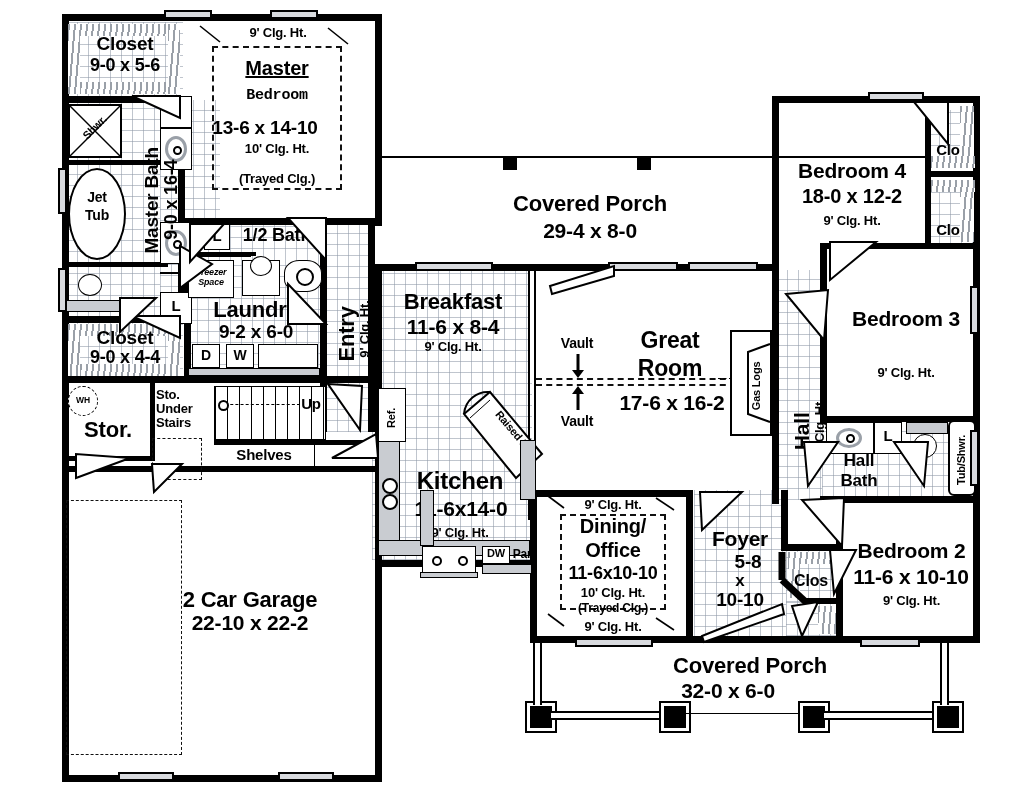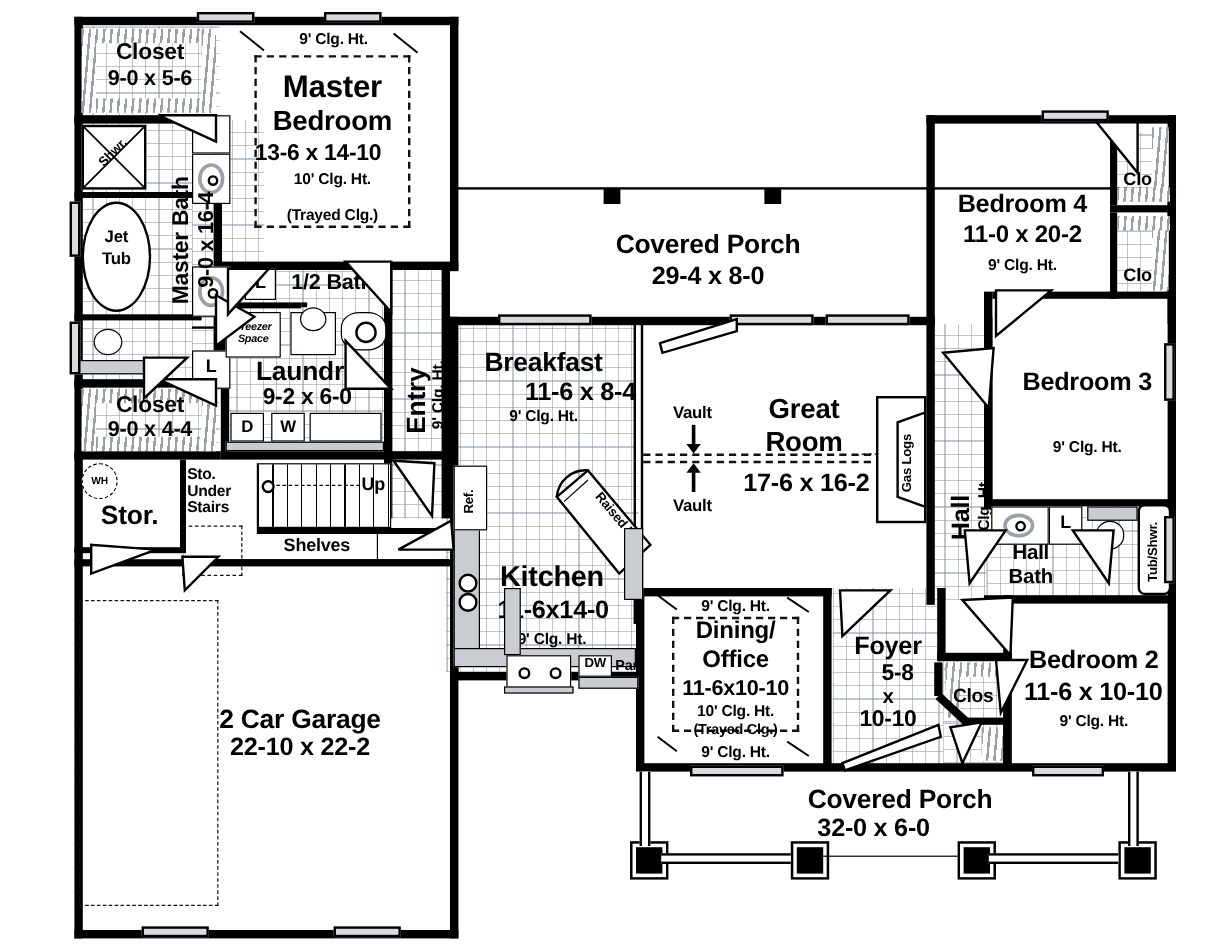--- a/index.html
+++ b/index.html
@@ -166,22 +166,22 @@
   <div class="lbl nm" style="left:62px;top:418px;width:92px;font-size:22px;">Stor.</div>
 
   <div class="dashbox" style="left:212px;top:46px;width:130px;height:144px;"></div>
   <div class="lbl sm" style="left:218px;top:26px;width:120px;font-size:13px;">9' Clg. Ht.</div>
   <svg class="arc" style="left:198px;top:24px;width:30px;height:24px;">
     <line x1="2" y1="2" x2="22" y2="18" stroke="#000" stroke-width="1.6"></line>
   </svg>
   <svg class="arc" style="left:326px;top:24px;width:30px;height:26px;">
     <line x1="2" y1="4" x2="22" y2="20" stroke="#000" stroke-width="1.6"></line>
   </svg>
-  <div class="lbl nm" style="left:212px;top:58px;width:130px;font-size:26px;">Master</div>
-  <div class="lbl nm" style="left:210px;top:88px;width:134px;font-size:23px;">Bedroom</div>
+  <div class="lbl nm" style="left:212px;top:58px;width:130px;font-size:20px;text-decoration:underline;">Master</div>
+  <div class="lbl nm" style="left:210px;top:88px;width:134px;font-size:15px;font-family:Liberation Mono, monospace;">Bedroom</div>
   <div class="lbl dm" style="left:196px;top:118px;width:138px;font-size:19px;">13-6 x 14-10</div>
   <div class="lbl sm" style="left:212px;top:142px;width:130px;font-size:13px;">10' Clg. Ht.</div>
   <div class="lbl sm" style="left:212px;top:172px;width:130px;font-size:13px;">(Trayed Clg.)</div>
 
   <div class="outl1" style="left:204px;top:224px;width:26px;height:26px;"></div>
   <div class="lbl xs" style="left:204px;top:228px;width:26px;font-size:15px;">L</div>
   <div class="lbl sm" style="left:232px;top:226px;width:90px;font-size:18px;">1/2 Bath</div>
 
   <div class="outl1" style="left:188px;top:260px;width:46px;height:38px;"></div>
   <div class="lbl tiny" style="left:188px;top:268px;width:46px;white-space:pre-line;font-size:9px;font-style:italic;">Freezer
@@ -207,21 +207,21 @@
   <div class="dashbox" style="left:66px;top:500px;width:116px;height:255px;border-width:1.5px;"></div>
   <div class="lbl nm" style="left:110px;top:588px;width:280px;font-size:22px;">2 Car Garage</div>
   <div class="lbl dm" style="left:110px;top:612px;width:280px;font-size:21px;">22-10 x 22-2</div>
 
   <div class="lbl nm" style="left:440px;top:192px;width:300px;font-size:22px;">Covered Porch</div>
   <div class="lbl dm" style="left:440px;top:220px;width:300px;font-size:21px;">29-4 x 8-0</div>
   <div class="wall" style="left:503px;top:157px;width:14px;height:13px;"></div>
   <div class="wall" style="left:637px;top:157px;width:14px;height:13px;"></div>
 
   <div class="lbl nm" style="left:376px;top:290px;width:154px;font-size:22px;">Breakfast</div>
-  <div class="lbl dm" style="left:376px;top:316px;width:154px;font-size:21px;text-align:right;">11-6 x 8-4</div>
+  <div class="lbl dm" style="left:376px;top:316px;width:154px;font-size:21px;">11-6 x 8-4</div>
   <div class="lbl sm" style="left:376px;top:340px;width:154px;font-size:13px;">9' Clg. Ht.</div>
 
   <div class="thin" style="left:528px;top:270px;width:2px;height:250px;"></div>
   <div class="thin" style="left:534px;top:270px;width:2px;height:250px;"></div>
 
   <div class="lbl nm" style="left:600px;top:356px;width:140px;font-size:23px;">Room</div>
   <div class="lbl nm" style="left:600px;top:328px;width:140px;font-size:23px;">Great</div>
   <div class="lbl dm" style="left:592px;top:392px;width:160px;font-size:21px;">17-6 x 16-2</div>
   <div class="dashline" style="left:536px;top:378px;width:200px;"></div>
   <div class="dashline" style="left:536px;top:384px;width:200px;"></div>
@@ -307,21 +307,21 @@
   <div class="lbl sm" style="left:786px;top:572px;width:50px;font-size:16px;">Clos</div>
   <svg class="arc" style="left:778px;top:550px;width:36px;height:60px;">
     <line x1="4" y1="2" x2="4" y2="30" stroke="#000" stroke-width="7"></line>
     <line x1="4" y1="30" x2="30" y2="54" stroke="#000" stroke-width="7"></line>
   </svg>
   <div class="wall" style="left:806px;top:598px;width:34px;height:6px;"></div>
   <div class="hatch" style="left:818px;top:606px;width:18px;height:28px;"></div>
   <div class="lbl tiny" style="left:794px;top:612px;width:24px;font-size:13px;">c</div>
 
   <div class="lbl nm" style="left:779px;top:160px;width:146px;font-size:21px;">Bedroom 4</div>
-  <div class="lbl dm" style="left:779px;top:186px;width:146px;font-size:20px;">11-0 x 20-2</div>
+  <div class="lbl dm" style="left:779px;top:186px;width:146px;font-size:20px;">18-0 x 12-2</div>
   <div class="lbl sm" style="left:779px;top:214px;width:146px;font-size:13px;">9' Clg. Ht.</div>
 
   <div class="wall" style="left:925px;top:103px;width:6px;height:68px;"></div>
   <div class="wall" style="left:925px;top:171px;width:55px;height:6px;"></div>
   <div class="wall" style="left:925px;top:177px;width:6px;height:72px;"></div>
   <div class="wall" style="left:827px;top:243px;width:153px;height:6px;"></div>
   <div class="lbl sm" style="left:928px;top:142px;width:48px;font-size:15px;">Clos</div>
   <div class="lbl sm" style="left:928px;top:222px;width:48px;font-size:15px;">Clos</div>
   <div class="hatch" style="left:960px;top:106px;width:14px;height:62px;"></div>
   <div class="hatch" style="left:931px;top:156px;width:44px;height:12px;"></div>

